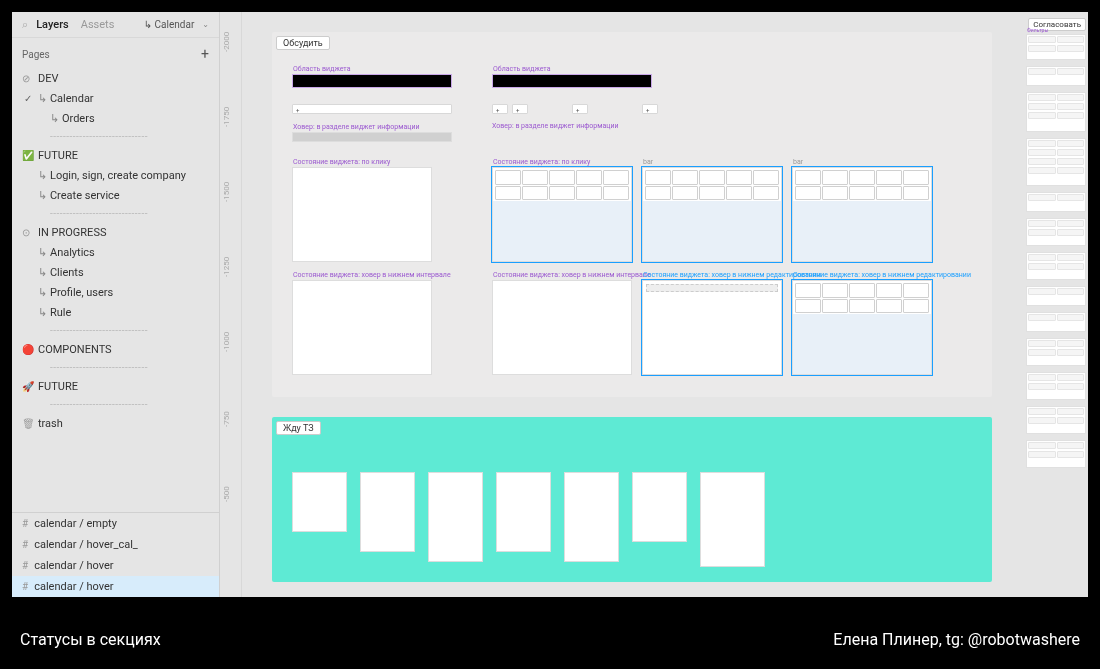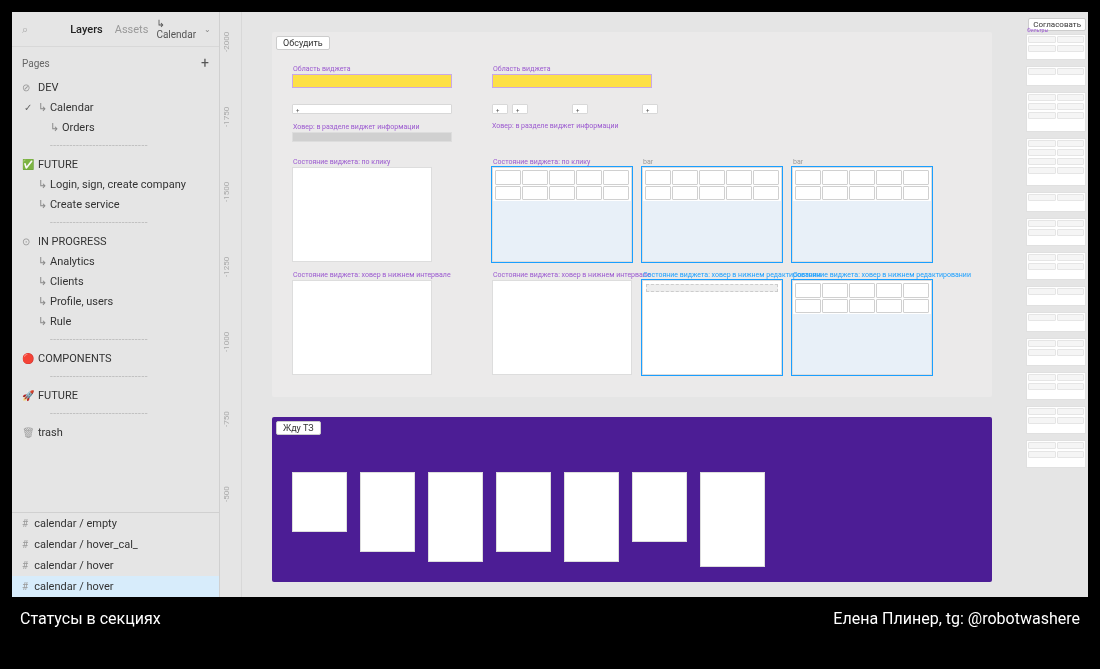--- a/index.html
+++ b/index.html
@@ -5,21 +5,21 @@
 * { margin: 0; padding: 0; box-sizing: border-box; font-family: -apple-system, BlinkMacSystemFont, "Segoe UI", Roboto, sans-serif; }
 body { background: #000; width: 1100px; height: 669px; overflow: hidden; position: relative; }
 
 .app { position: absolute; top: 12px; left: 12px; right: 12px; bottom: 72px; background: #e5e5e5; display: flex; }
 
 
 .sidebar { width: 208px; background: #e5e5e5; border-right: 1px solid #d0d0d0; display: flex; flex-direction: column; font-size: 11px; color: #333; }
 .sb-top { display: flex; align-items: center; padding: 6px 10px; border-bottom: 1px solid #d8d8d8; gap: 8px; }
 .sb-tabs { display: flex; gap: 12px; flex: 1; }
 .sb-tab { font-size: 11px; color: #999; cursor: pointer; }
-.sb-tab.active { color: #222; font-weight: 500; margin-left: 34px; }
+.sb-tab.active { color: #222; font-weight: 500; }
 .sb-frame { color: #555; font-size: 10px; }
 .sb-frame::before { content: "↳ "; }
 
 .sb-pages-hd { display: flex; justify-content: space-between; align-items: center; padding: 8px 10px 6px; font-size: 10px; color: #666; }
 .plus { font-size: 14px; color: #555; cursor: pointer; }
 
 .pages-list { overflow-y: auto; flex: 1; }
 .page-item { display: flex; align-items: center; padding: 3px 10px 3px 26px; font-size: 11px; color: #333; cursor: pointer; min-height: 20px; position: relative; }
 .page-item.indent { padding-left: 38px; }
 .page-item .pre { position: absolute; left: 10px; color: #999; font-size: 10px; }
@@ -34,46 +34,46 @@
 
 
 .ruler { position: absolute; top: 0; bottom: 0; width: 22px; left: 208px; background: #e5e5e5; border-right: 1px solid #d8d8d8; }
 .ruler span { position: absolute; left: 2px; font-size: 8px; color: #aaa; transform: rotate(-90deg); transform-origin: left top; white-space: nowrap; }
 
 
 .canvas { flex: 1; margin-left: 22px; background: #e5e5e5; position: relative; overflow: hidden; }
 
 .section { position: absolute; background: #ebeaea; border-radius: 2px; }
 .section .tag { position: absolute; top: 4px; left: 4px; background: #fff; border: 1px solid #ccc; border-radius: 2px; padding: 1px 6px; font-size: 9px; color: #333; }
-.section.cream { background: #4c1d95; }
+.section.cream { background: #5eead4; }
 
 
 .frame { position: absolute; background: #fff; border: 1px solid #ddd; }
 .frame.sel { outline: 1px solid #1a9fff; }
 .frame .label { position: absolute; top: -10px; left: 0; font-size: 7px; color: #999; white-space: nowrap; }
 .frame .label.purple { color: #9b59d0; }
 .frame .label.blue { color: #1a9fff; }
 
 .frame.bar-header { background: linear-gradient(#fff 0%, #fff 35%, #e8f0f8 35%, #e8f0f8 100%); }
 .frame.bar-header .cells { position: absolute; top: 2px; left: 2px; right: 2px; height: 30px; display: grid; grid-template-columns: repeat(5, 1fr); grid-template-rows: 1fr 1fr; gap: 1px; }
 .frame.bar-header .cells div { background: #fff; border: 1px solid #d0d0d0; border-radius: 1px; }
-.frame.purple-box { border-color: #c9a8e8; background: #fde047; }
+.frame.purple-box { border-color: #c9a8e8; background: #000000; }
 
 .btn-widget { position: absolute; background: #fff; border: 1px solid #d8d8d8; border-radius: 1px; font-size: 6px; display: flex; align-items: center; padding: 0 3px; color: #555; }
 
 
 .right-rail { position: absolute; top: 22px; right: 2px; width: 60px; }
 .rr-tag { position: absolute; top: 6px; right: 2px; background: #fff; border: 1px solid #ccc; border-radius: 2px; padding: 1px 4px; font-size: 8px; color: #333; }
 .rr-block { background: #fff; border: 1px solid #e0e0e0; margin-bottom: 6px; position: relative; }
 .rr-block .lbl { position: absolute; top: -8px; left: 0; font-size: 5px; color: #9b59d0; white-space: nowrap; }
 .rr-block .row { display: flex; gap: 1px; padding: 1px; }
 .rr-block .row div { flex: 1; height: 7px; background: #f5f5f5; border: 1px solid #e5e5e5; border-radius: 1px; }
 
 
-.footer { position: absolute; bottom: 0; left: 0; right: 0; height: 60px; display: flex; justify-content: space-between; align-items: flex-start; padding: 0 20px; color: #fff; font-family: "Courier New", monospace; font-size: 16px; }
+.footer { position: absolute; bottom: 0; left: 0; right: 0; height: 60px; display: flex; justify-content: space-between; align-items: center; padding: 0 20px; color: #fff; font-family: "Courier New", monospace; font-size: 16px; }
 </style>
 </head>
 <body>
 
 <div class="app">
 
   <div class="sidebar">
     <div class="sb-top">
       <span style="color:#aaa;font-size:11px">⌕</span>
       <div class="sb-tabs">

